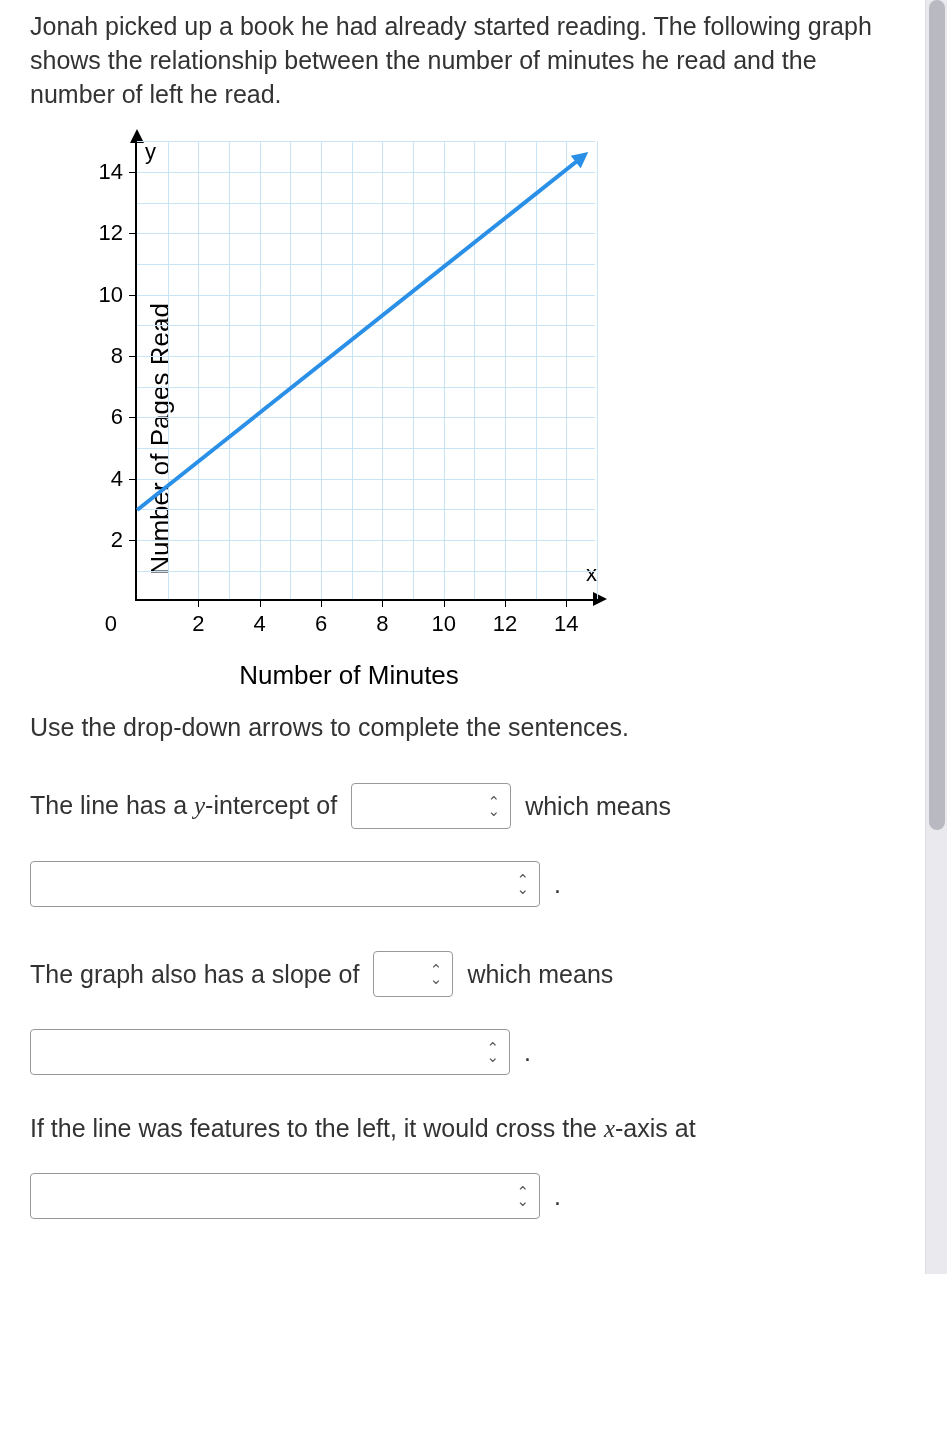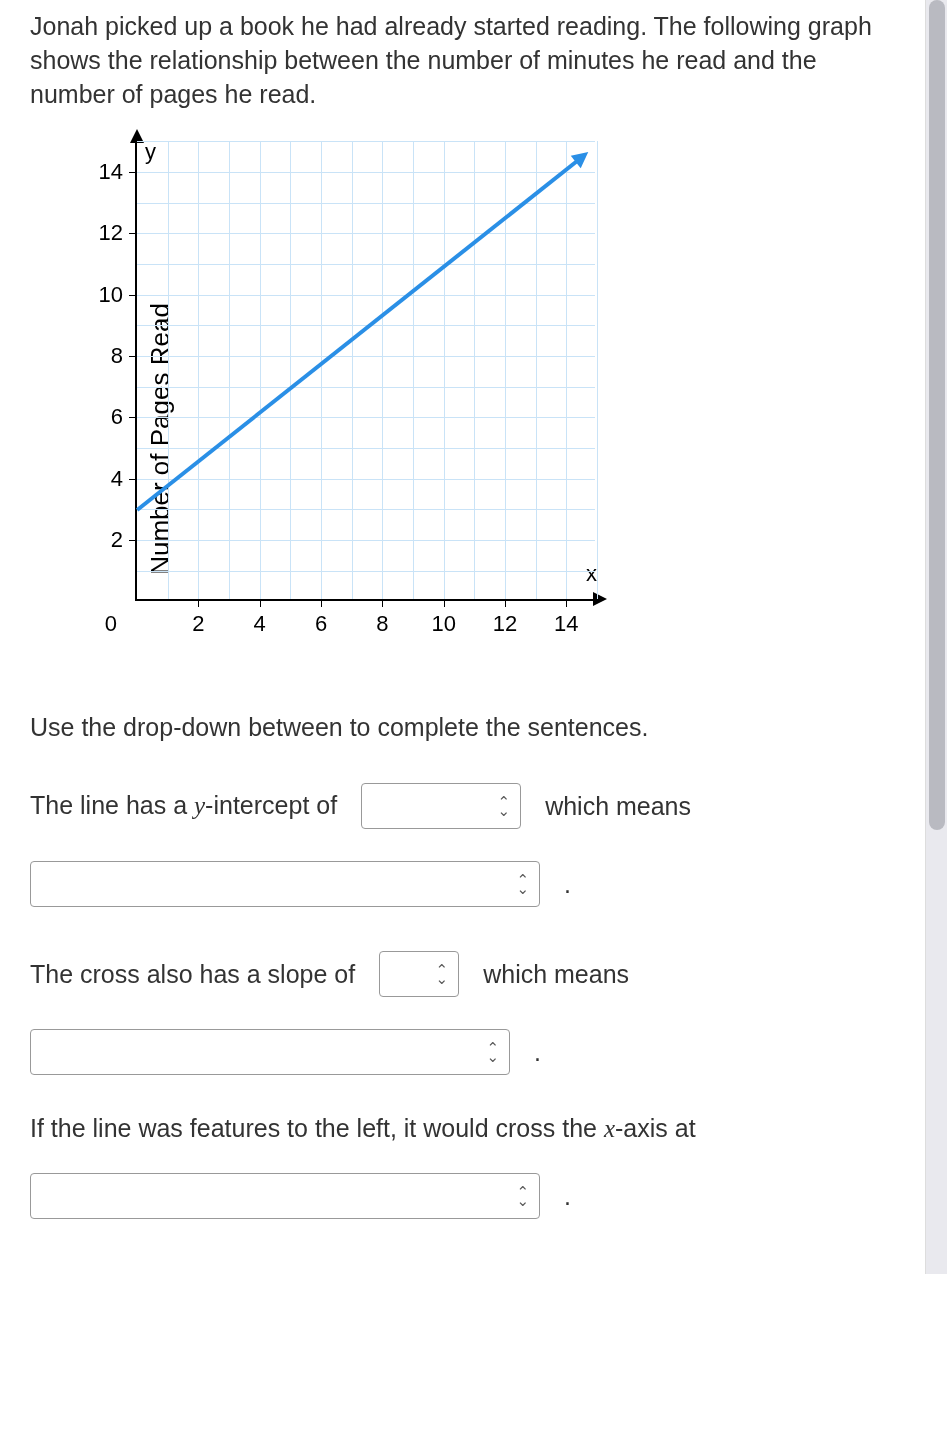--- a/index.html
+++ b/index.html
@@ -130,21 +130,21 @@
     border-right: 8px solid transparent;
     border-bottom: 16px solid #2a8fe6;
   }
   .sentence-row {
     font-size: 25px;
     color: #333;
     line-height: 2.4;
     display: flex;
     flex-wrap: wrap;
     align-items: center;
-    gap: 8px 24px;
+    gap: 8px 14px;
     margin-bottom: 18px;
   }
   .sentence-row.space-top { margin-top: 30px; }
   .dd {
     display: inline-flex;
     align-items: center;
     height: 46px;
     border: 1px solid #999;
     border-radius: 4px;
     background: #fff;
@@ -179,24 +179,25 @@
     height: 830px;
     background: #b9bac1;
     border-radius: 8px;
   }
   .mathit { font-style: italic; font-family: 'Times New Roman', serif;}
 </style>
 </head>
 <body>
 
 <div class="page">
-  <p class="prob-text">Jonah picked up a book he had already started reading. The following graph shows the relationship between the number of minutes he read and the number of pages he read.</p>
+  <p class="prob-text">Jonah picked up a book he had already started reading. The following graph shows the relationship between the number of minutes he read and the number of left he read.</p>
 
   <div class="chart-wrap">
     <div class="ylabel">Number of Pages Read</div>
+    <div class="xlabel">Number of Minutes</div>
     <div class="plot" id="plot">
       <div class="arrow up"></div>
       <div class="arrow right"></div>
       <span class="axis-char yc">y</span>
       <span class="axis-char xc">x</span>
       <span class="origin-lbl">0</span>
     <div class="grid-v" style="left: 30.6667px;"></div>
         <div class="grid-h" style="top: 429.333px;"></div>
         <div class="grid-v" style="left: 61.3333px;"></div>
         <div class="grid-h" style="top: 398.667px;"></div>
@@ -252,40 +253,40 @@
         <div class="yt-lbl" style="top: 153.333px;">10</div>
         <div class="tick-y" style="top: 92px;"></div>
         <div class="yt-lbl" style="top: 92px;">12</div>
         <div class="tick-y" style="top: 30.6667px;"></div>
         <div class="yt-lbl" style="top: 30.6667px;">14</div>
         <div class="data-line" style="left: 0px; top: 366.25px; width: 567.541px; transform: rotate(-38.4181deg);"></div>
         <div class="data-arrow" style="left: 436.667px; top: 7.33333px; transform: rotate(51.5819deg);"></div>
       </div>
   </div>
 
-  <p class="prob-text">Use the drop-down between to complete the sentences.</p>
+  <p class="prob-text">Use the drop-down arrows to complete the sentences.</p>
 
   <div class="sentence-row space-top">
     <span><span>The line has a </span><span class="mathit">y</span><span>-intercept of</span></span>
     <span class="dd" style="width:160px">
       <span class="spacer"></span>
       <span class="chev">⌃<br>⌄</span>
     </span>
     <span>which means</span>
   </div>
   <div class="sentence-row">
     <span class="dd" style="width:510px">
       <span class="spacer"></span>
       <span class="chev">⌃<br>⌄</span>
     </span>
     <span>.</span>
   </div>
 
   <div class="sentence-row space-top">
-    <span>The cross also has a slope of</span>
+    <span>The graph also has a slope of</span>
     <span class="dd" style="width:80px">
       <span class="spacer"></span>
       <span class="chev">⌃<br>⌄</span>
     </span>
     <span>which means</span>
   </div>
   <div class="sentence-row">
     <span class="dd" style="width:480px">
       <span class="spacer"></span>
       <span class="chev">⌃<br>⌄</span>

